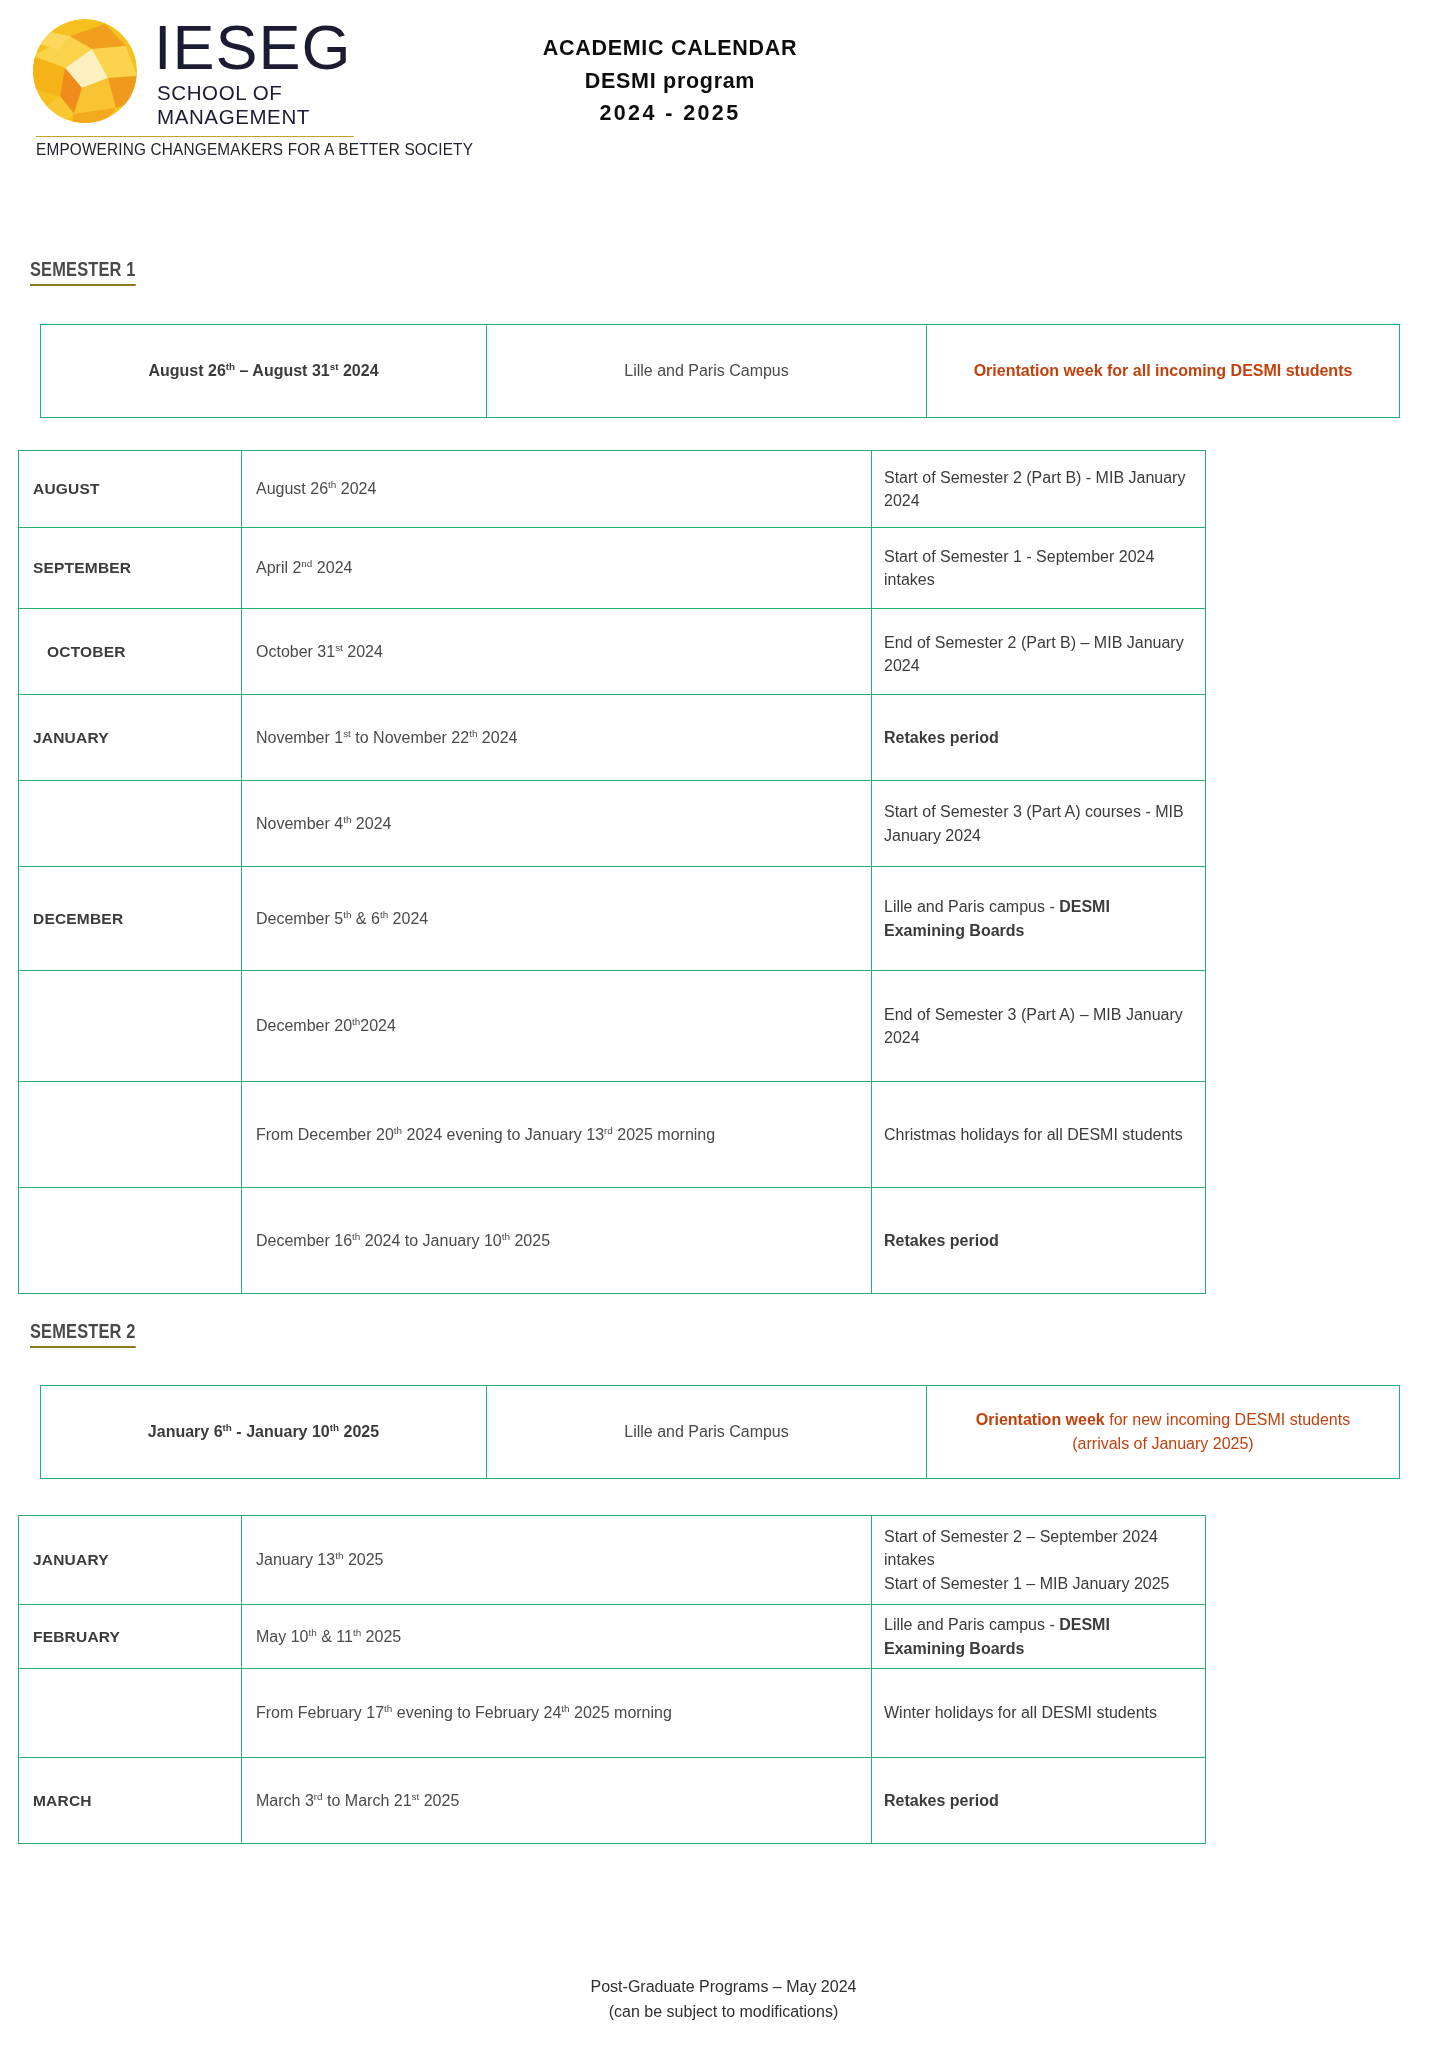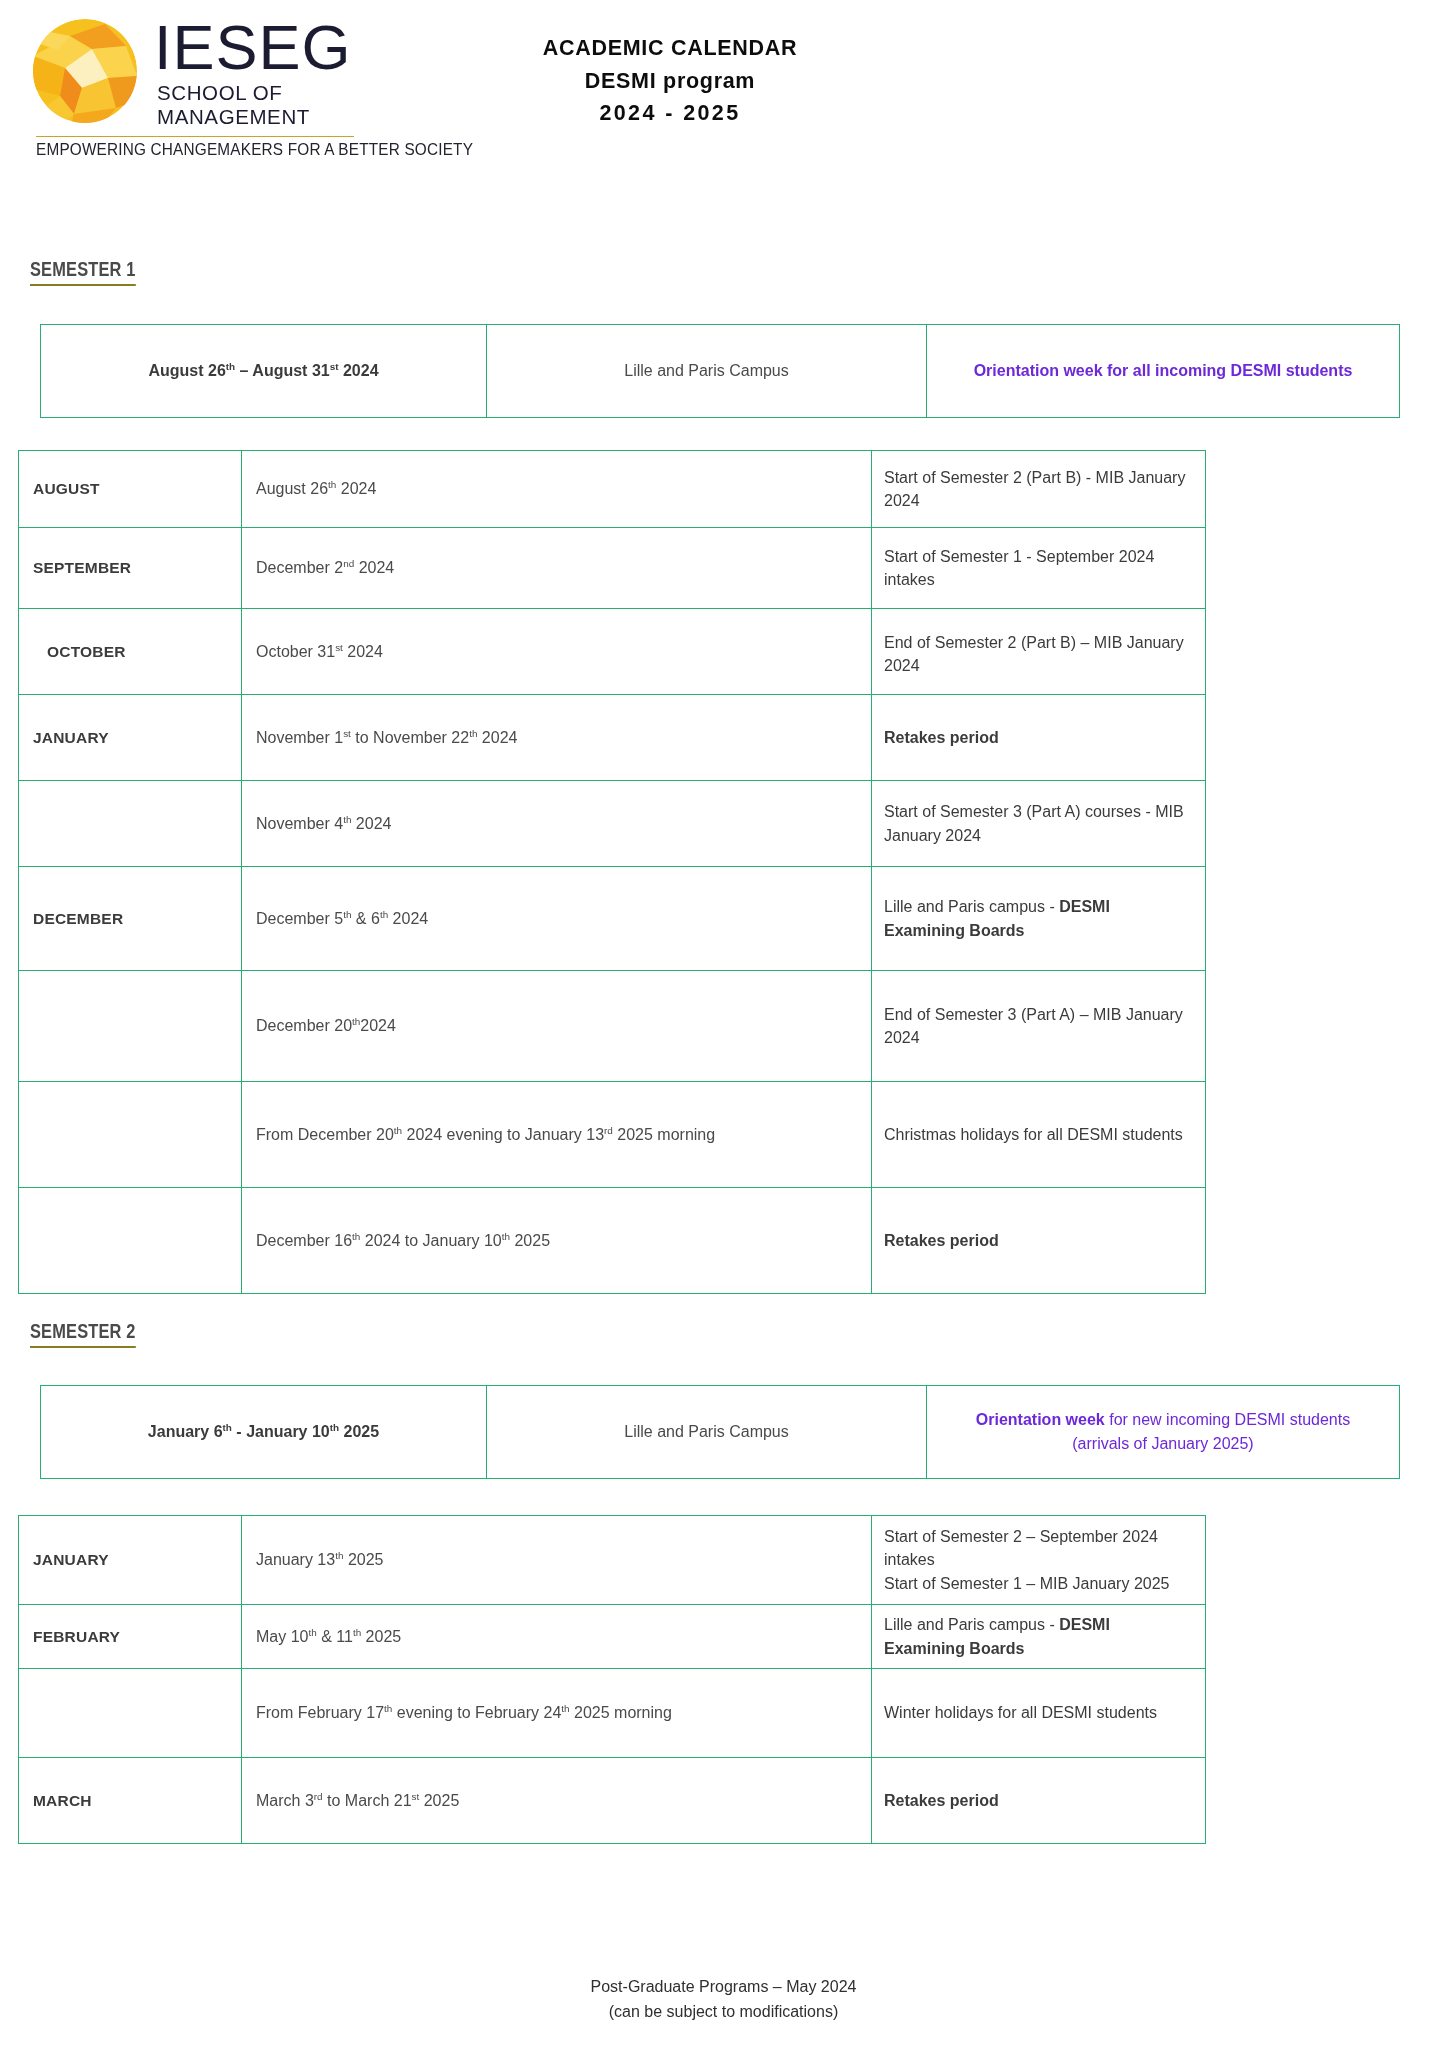--- a/index.html
+++ b/index.html
@@ -68,21 +68,21 @@
     vertical-align:middle;
     padding:0 10px;
   }
 
   
   .orient { left:40px; width:1360px; }
   .orient td { height:92px; }
   .orient .c1 { width:425px; text-align:center; font-weight:bold; font-size:16px;
                 font-family:"Liberation Sans", sans-serif; transform:none; }
   .orient .c2 { width:419px; text-align:center; font-size:16px; color:#4a4a4a; }
-  .orient .c3 { text-align:center; font-size:16px; color:#6d28d9; line-height:1.5; }
+  .orient .c3 { text-align:center; font-size:16px; color:#c2410c; line-height:1.5; }
 
   
   .months { left:18px; width:1188px; }
   .months td { font-size:16px; }
   .months .m-month {
     width:198px; font-weight:bold; color:#3b3b3b; font-size:15.5px;
     letter-spacing:0.2px; padding-left:14px;
   }
   .months .m-date { width:605px; color:#4a4a4a; padding-left:14px; }
   .months .m-desc { color:#3b3b3b; padding-left:12px; line-height:1.45; }
@@ -160,21 +160,21 @@
 
   <table class="gtable months" style="top:450px;">
     <tbody>
         <tr>
       <td class="m-month" style="height:76px;">AUGUST</td>
       <td class="m-date"><span>August 26</span><sup>th</sup><span> 2024</span></td>
       <td class="m-desc">Start of Semester 2 (Part B) - MIB January 2024</td>
     </tr>
     <tr>
       <td class="m-month" style="height:80px;">SEPTEMBER</td>
-      <td class="m-date"><span>December 2</span><sup>nd</sup><span> 2024</span></td>
+      <td class="m-date"><span>April 2</span><sup>nd</sup><span> 2024</span></td>
       <td class="m-desc">Start of Semester 1 - September 2024 intakes</td>
     </tr>
     <tr>
       <td class="m-month" style="height:85px;padding-left:28px;">OCTOBER</td>
       <td class="m-date"><span>October 31</span><sup>st</sup><span> 2024</span></td>
       <td class="m-desc" style="vertical-align:top; padding-top:22px;">End of Semester 2 (Part B) – MIB January 2024</td>
     </tr>
     <tr>
       <td class="m-month" style="height:85px;">JANUARY</td>
       <td class="m-date"><span>November 1</span><sup>st</sup><span> to November 22</span><sup>th</sup><span> 2024</span></td>

